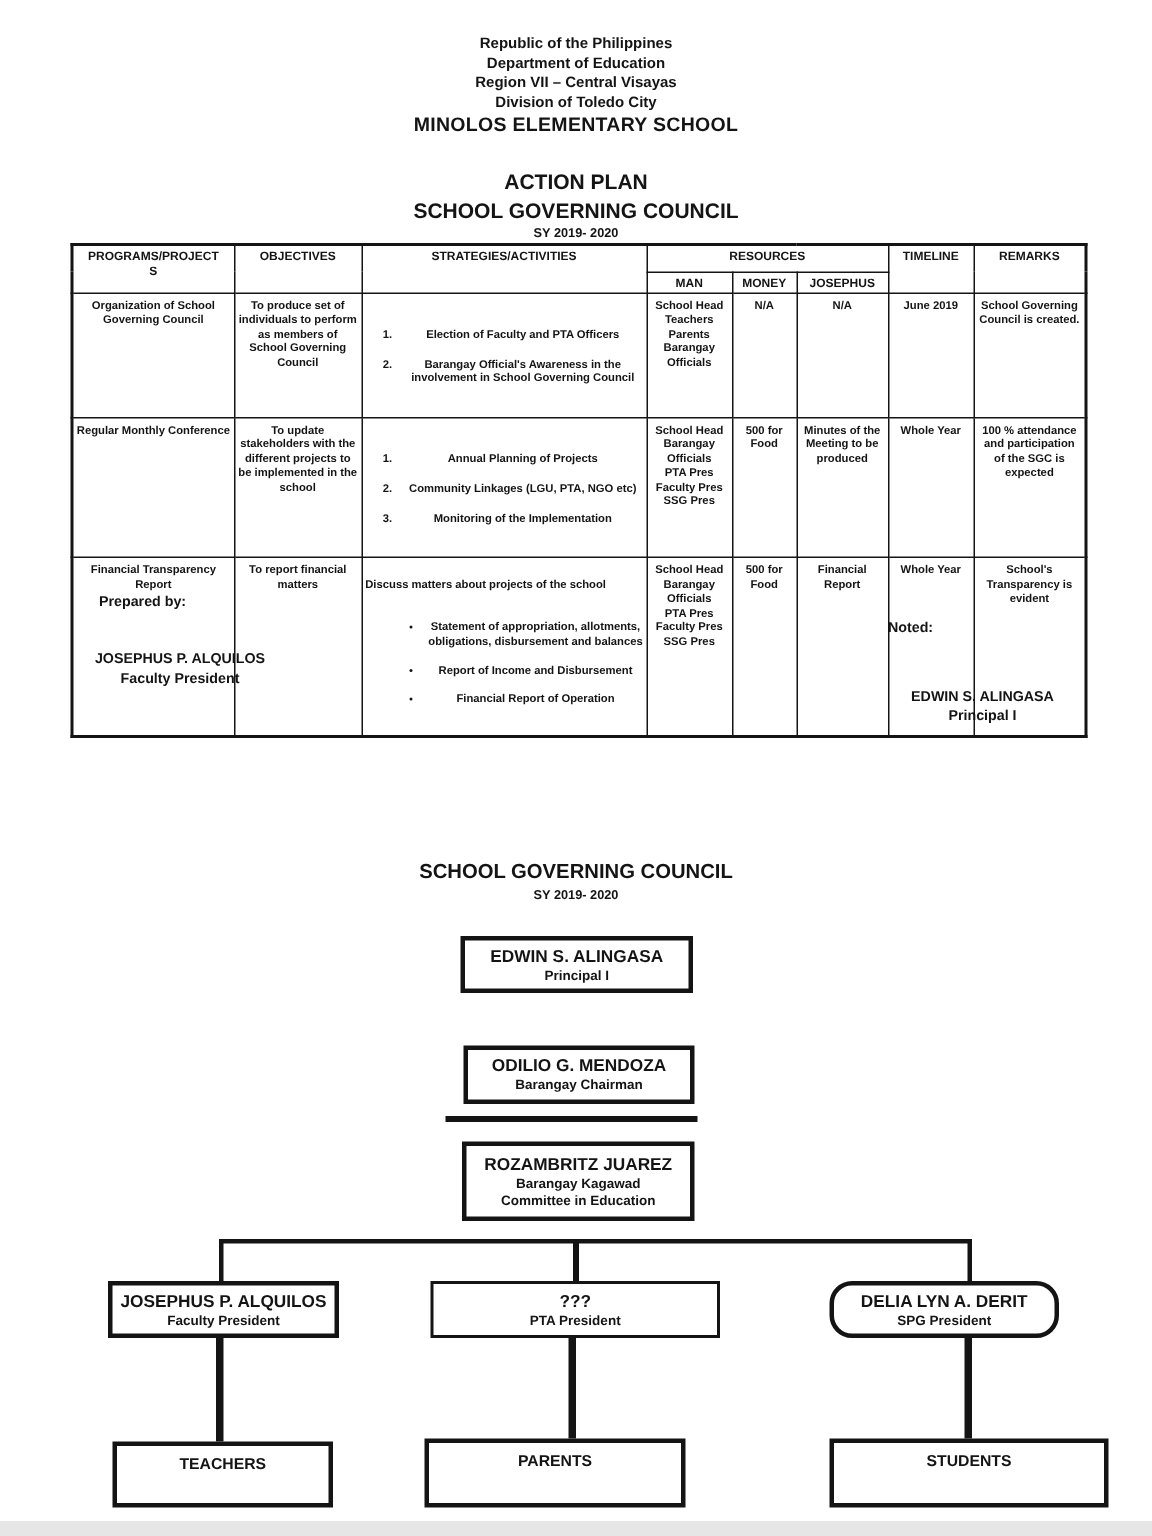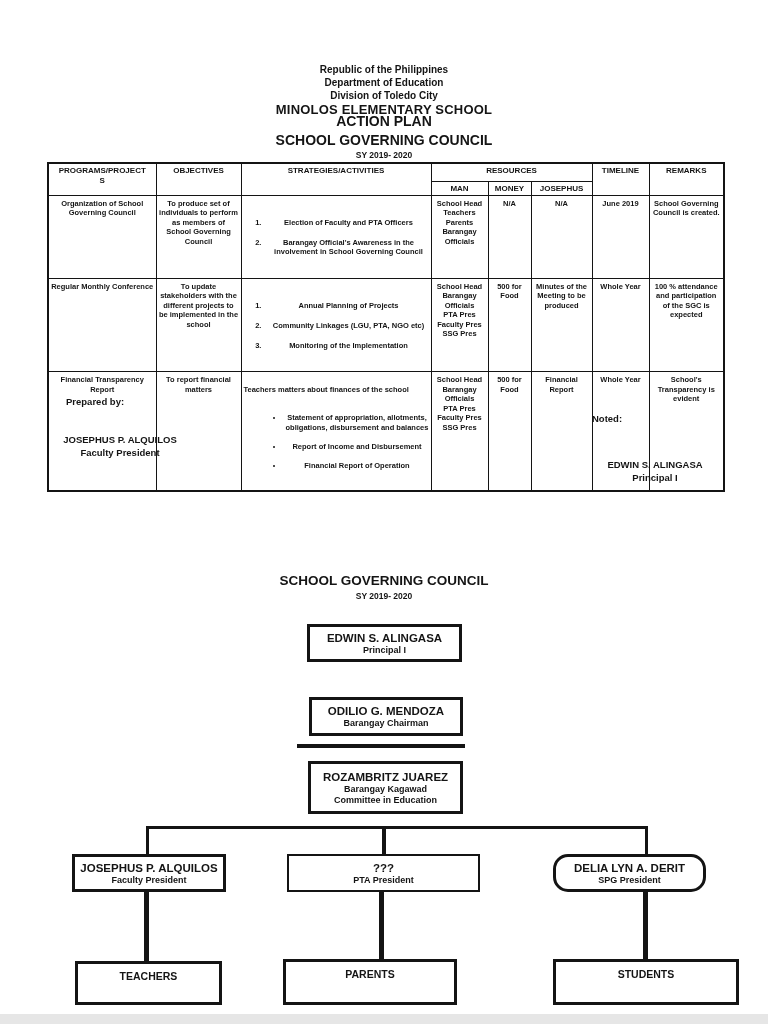--- a/index.html
+++ b/index.html
@@ -9,21 +9,21 @@
     position: relative;
     background: #ffffff;
     font-family: "Liberation Sans", sans-serif;
     font-weight: bold;
     color: #141414;
     overflow: hidden;
   }
   .abs { position: absolute; }
 
   
-  .doc-header { top: 23px; left: 0; width: 768px; text-align: center; margin-top: 40px; }
+  .doc-header { top: 23px; left: 0; width: 768px; text-align: center; }
   .doc-header .hline { font-size: 10px; line-height: 13px; }
   .doc-header .school { font-size: 13px; line-height: 16px; letter-spacing: .2px; }
   .doc-header .addr { font-size: 10px; line-height: 13px; }
 
   .title-block { top: 112px; left: 0; width: 768px; text-align: center; }
   .title-block .t1 { font-size: 14px; line-height: 19px; }
   .title-block .t2 { font-size: 14px; line-height: 19px; }
   .title-block .sy { font-size: 8.5px; line-height: 11px; }
 
   
@@ -79,20 +79,21 @@
   .line { position: absolute; background: #141414; }
 
   .bottom-strip { top: 1014px; left: 0; width: 768px; height: 10px; background: #e6e6e6; }
 </style>
 </head>
 <body>
 
 <div class="abs doc-header">
   <div class="hline">Republic of the Philippines</div>
   <div class="hline">Department of Education</div>
+  <div class="hline">Region VII – Central Visayas</div>
   <div class="hline">Division of Toledo City</div>
   <div class="school">MINOLOS ELEMENTARY SCHOOL</div>
 </div>
 
 <div class="abs title-block">
   <div class="t1">ACTION PLAN</div>
   <div class="t2">SCHOOL GOVERNING COUNCIL</div>
   <div class="sy">SY 2019- 2020</div>
 </div>
 
@@ -162,21 +163,21 @@
 Food</td>
       <td>Minutes of the Meeting to be produced</td>
       <td>Whole Year</td>
       <td>100 % attendance and participation of the SGC is expected</td>
     </tr>
 
     <tr style="height:82px">
       <td>Financial Transparency Report</td>
       <td>To report financial matters</td>
       <td class="strat">
-        <div class="lead">Teachers matters about finances of the school</div>
+        <div class="lead">Discuss matters about projects of the school</div>
         <ul>
           <li>Statement of appropriation, allotments, obligations, disbursement and balances</li>
           <li>Report of Income and Disbursement</li>
           <li>Financial Report of Operation</li>
         </ul>
       </td>
       <td>School Head
 Barangay Officials
 PTA Pres
 Faculty Pres

